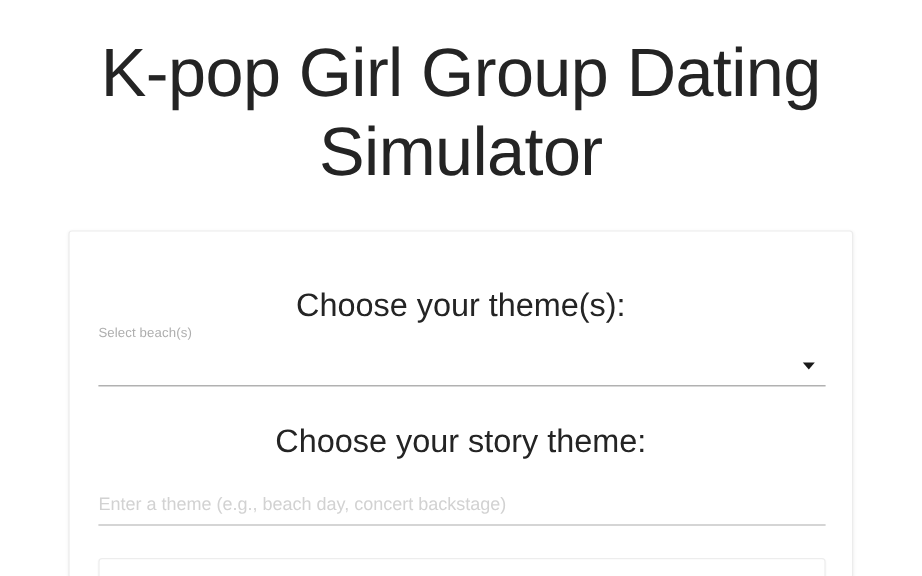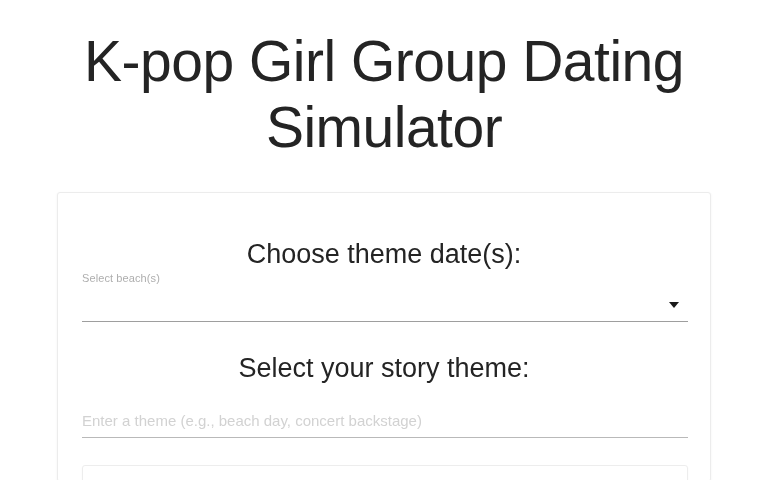--- a/index.html
+++ b/index.html
@@ -184,31 +184,31 @@
 </head>
 <body>
 
 <div id="app">
 
   <h1 class="page-title">K-pop Girl Group Dating Simulator</h1>
 
   <div class="card">
     <div class="card-inner">
 
-      <h2 class="section-heading heading-dates">Choose theme date(s):</h2>
+      <h2 class="section-heading heading-dates">Choose your theme(s):</h2>
 
       <div class="select-field">
         <div class="field-label">Select beach(s)</div>
         <div class="select-control">
           <span class="select-value"></span>
           <span class="chevron-down"></span>
         </div>
       </div>
 
-      <h2 class="section-heading heading-theme">Select your story theme:</h2>
+      <h2 class="section-heading heading-theme">Choose your story theme:</h2>
 
       <div class="theme-field">
         <input class="theme-input" type="text" placeholder="Enter a theme (e.g., beach day, concert backstage)" style="">
       </div>
 
       <div class="story-box">
         <textarea class="story-textarea" placeholder="" style=""></textarea>
       </div>
 
     </div>

